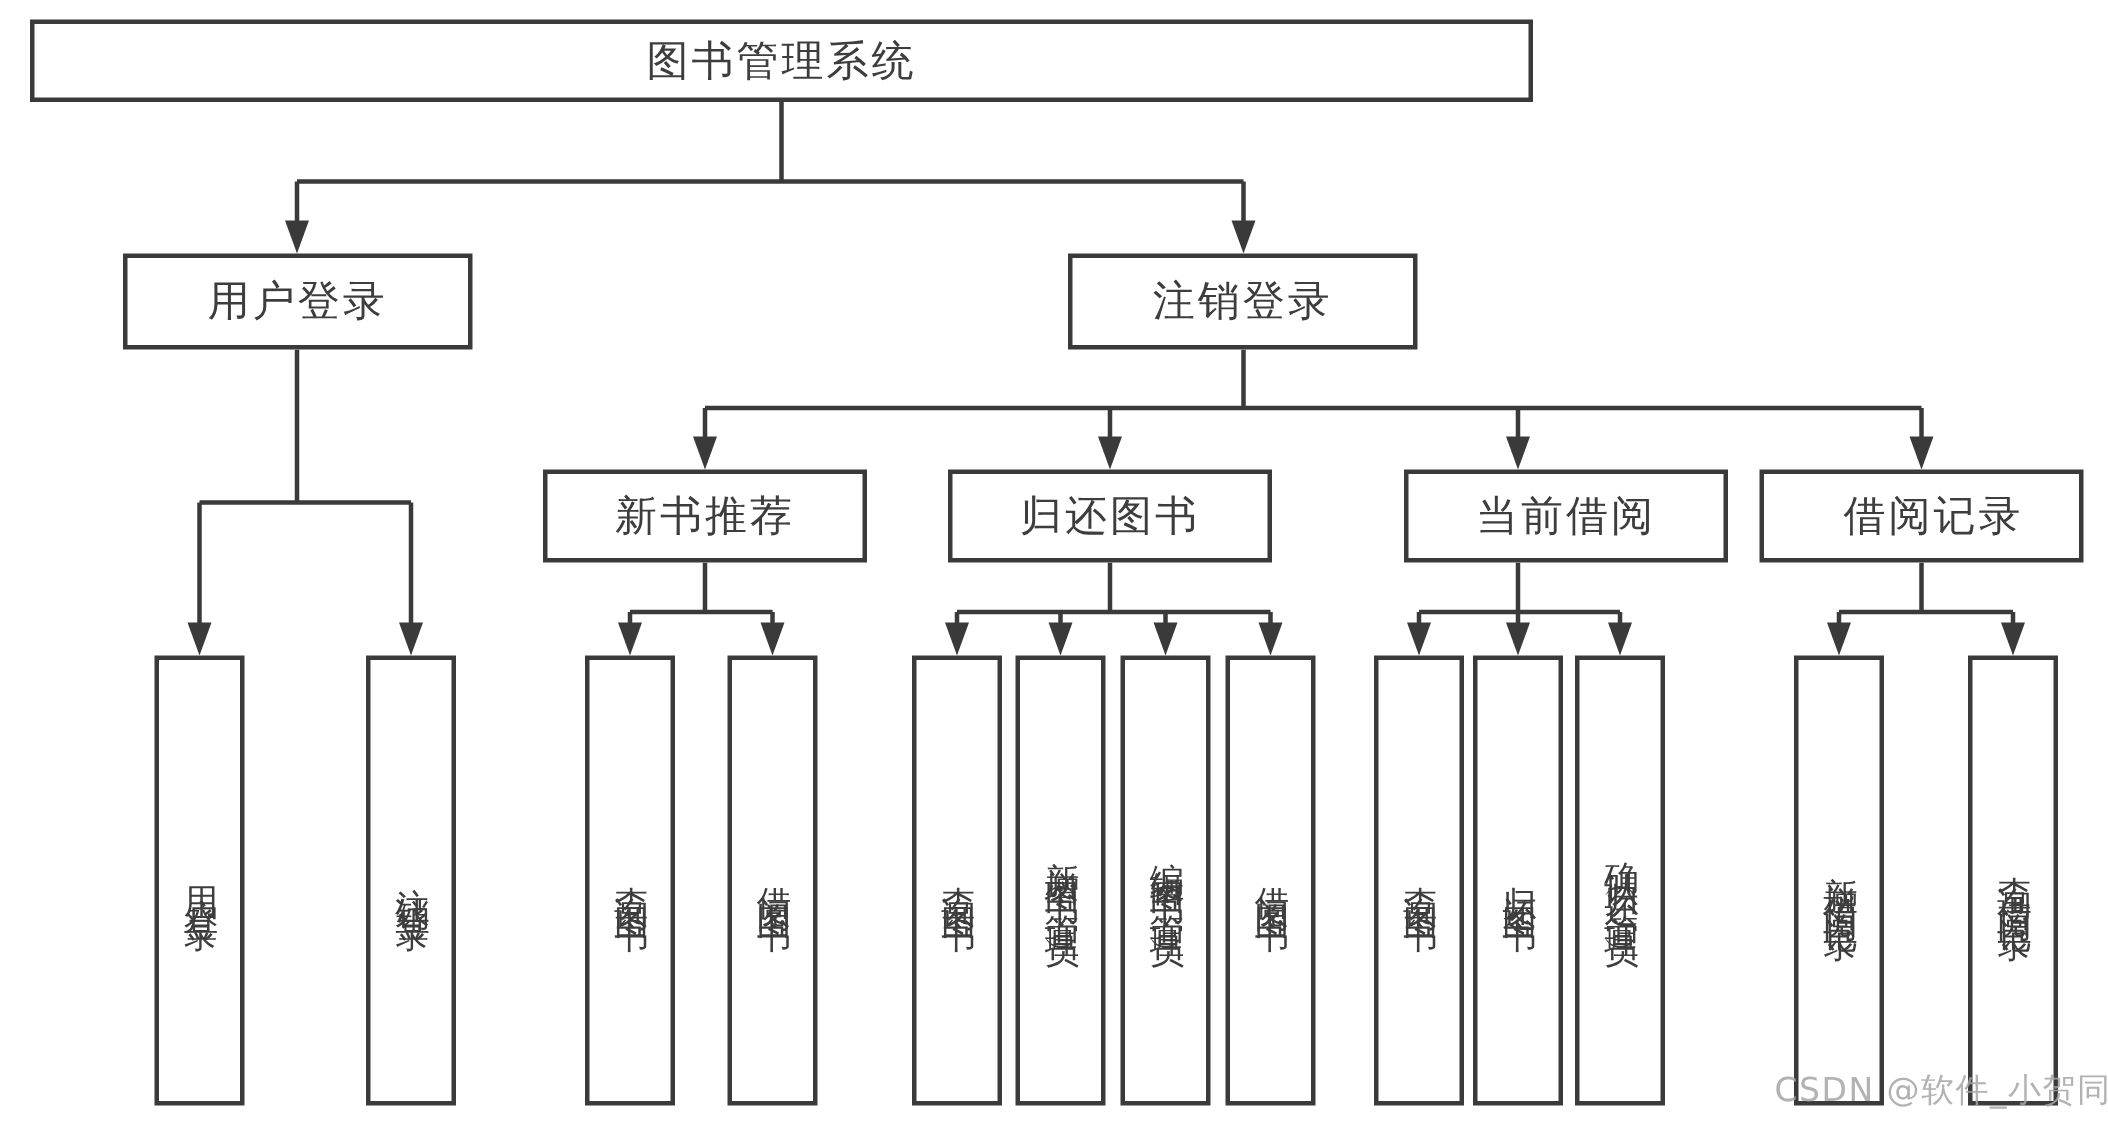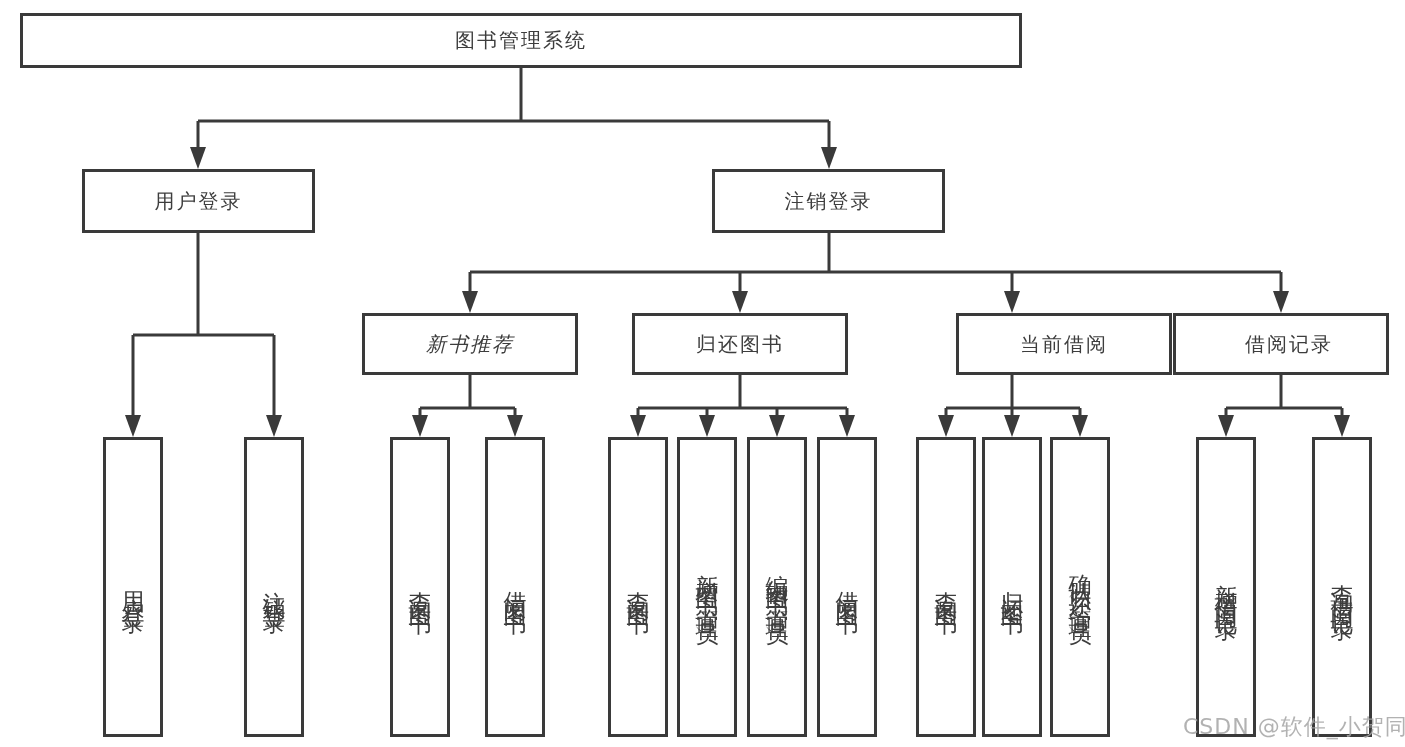--- a/index.html
+++ b/index.html
@@ -27,40 +27,40 @@
     box-sizing: border-box;
     border: 3px solid #3a3a3a;
     background: #ffffff;
     color: #3d3d3d;
     display: flex;
     align-items: center;
     justify-content: center;
     text-align: center;
   }
   .hbox {
-    font-size: 20px;
+    font-size: 28px;
     letter-spacing: 2px;
     white-space: nowrap;
   }
   .vbox {
     writing-mode: vertical-rl;
     font-size: 23px;
     letter-spacing: 7px;
     line-height: 1;
   }
   
   .n-root   { left: 20px;  top: 13px;  width: 1002px; height: 55px; }
   
   .n-l2-a   { left: 82px;  top: 169px; width: 233px;  height: 64px; }
   .n-l2-b   { left: 712px; top: 169px; width: 233px;  height: 64px; }
   
   .n-l3     { top: 313px;  width: 216px; height: 62px; }
-  .n-l3-a   { left: 362px; font-style: italic; }
+  .n-l3-a   { left: 362px; }
   .n-l3-b   { left: 632px; }
-  .n-l3-c   { left: 956px; }
+  .n-l3-c   { left: 936px; }
   .n-l3-d   { left: 1173px; padding-left: 16px; }
   
   .leaf     { top: 437px; width: 60px; height: 300px; }
   .lf-1a { left: 103px; }  .lf-1b { left: 244px; }
   .lf-2a { left: 390px; }  .lf-2b { left: 485px; }
   .lf-3a { left: 608px; }  .lf-3b { left: 677px; }
   .lf-3c { left: 747px; }  .lf-3d { left: 817px; }
   .lf-4a { left: 916px; }  .lf-4b { left: 982px; }
   .lf-4c { left: 1050px; }
   .lf-5a { left: 1196px; } .lf-5b { left: 1312px; }

